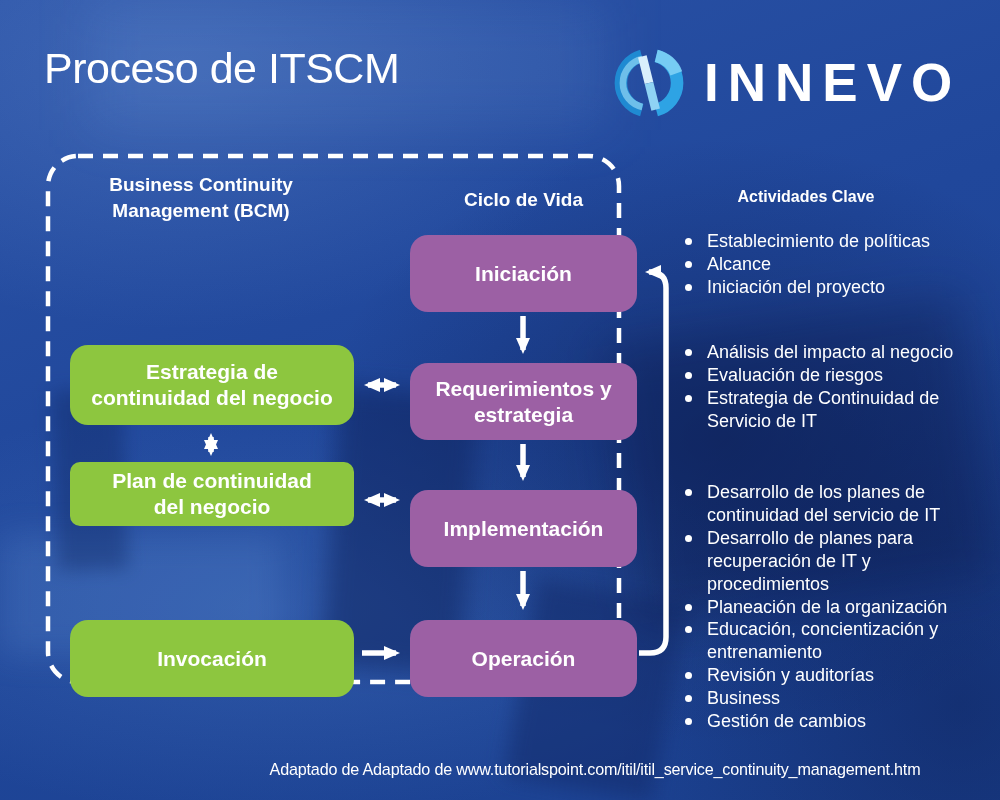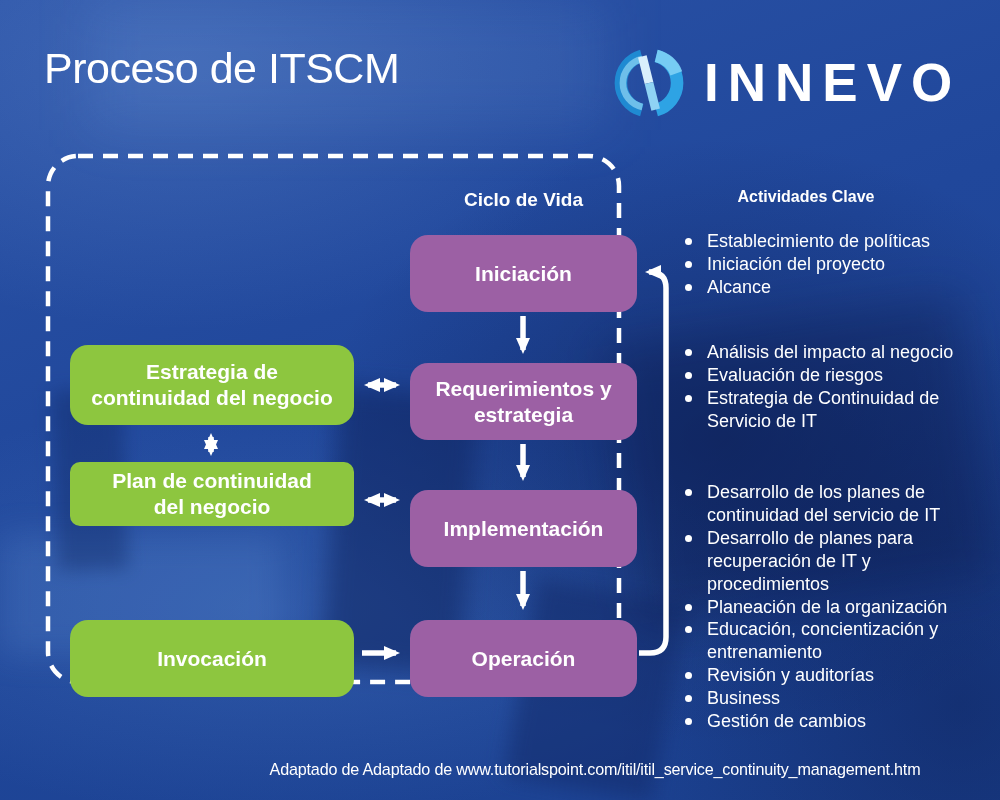--- a/index.html
+++ b/index.html
@@ -100,20 +100,22 @@
       <path d="M40.2,13.3 A38,38 0 0 0 40.2,86.7" fill="none" stroke="#1f8ad2" stroke-width="17"></path>
       <path d="M59.8,13.3 A38,38 0 0 1 59.8,86.7" fill="none" stroke="#2ea3e4" stroke-width="17"></path>
       <path d="M59.8,13.3 A38,38 0 0 1 86.9,37" fill="none" stroke="#7ed0f5" stroke-width="17" opacity=".9"></path>
       <path d="M41,17.7 A33,33 0 0 0 41,82.3" fill="none" stroke="#7cc8ef" stroke-width="9" opacity=".85"></path>
       <path d="M41,14 L50,50" stroke="#d9effc" stroke-width="12"></path>
       <path d="M50,50 L59,86" stroke="#8fd3f4" stroke-width="12"></path>
     </svg>
     <div class="logo-text">INNEVO</div>
   </div>
 
+  <div class="heading bcm-heading">Business Continuity
+Management (BCM)</div>
   <div class="heading lifecycle-heading">Ciclo de Vida</div>
   <div class="heading activities-heading">Actividades Clave</div>
 
   <div class="box box-purple bp1">Iniciación</div>
   <div class="box box-purple bp2">Requerimientos y
 estrategia</div>
   <div class="box box-purple bp3">Implementación</div>
   <div class="box box-purple bp4">Operación</div>
 
   <div class="box box-green bg1">Estrategia de
@@ -136,22 +138,22 @@
     <path d="M523,571 L523,606" stroke="#ffffff" stroke-width="5.5" fill="none" marker-end="url(#ahE)"></path>
     <path d="M368,385 L396,385" stroke="#ffffff" stroke-width="5.5" fill="none" marker-start="url(#ahS)" marker-end="url(#ahE)"></path>
     <path d="M368,500 L396,500" stroke="#ffffff" stroke-width="5.5" fill="none" marker-start="url(#ahS)" marker-end="url(#ahE)"></path>
     <path d="M211,437 L211,452" stroke="#ffffff" stroke-width="5.5" fill="none" marker-start="url(#ahS)" marker-end="url(#ahE)"></path>
     <path d="M362,653 L396,653" stroke="#ffffff" stroke-width="5.5" fill="none" marker-end="url(#ahE)"></path>
     <path d="M639,653 L650,653 Q666,653 666,637 L666,288 Q666,272 650,272 L649,272" stroke="#ffffff" stroke-width="5.5" fill="none" stroke-linejoin="round" marker-end="url(#ahE)"></path>
   </svg>
 
   <ul class="activity-group ag1">
     <li>Establecimiento de políticas</li>
+    <li>Alcance</li>
     <li>Iniciación del proyecto</li>
-    <li>Alcance</li>
   </ul>
   <ul class="activity-group ag2">
     <li>Análisis del impacto al negocio</li>
     <li>Evaluación de riesgos</li>
     <li>Estrategia de Continuidad de
 Servicio de IT</li>
   </ul>
   <ul class="activity-group ag3">
     <li>Desarrollo de los planes de
 continuidad del servicio de IT</li>

